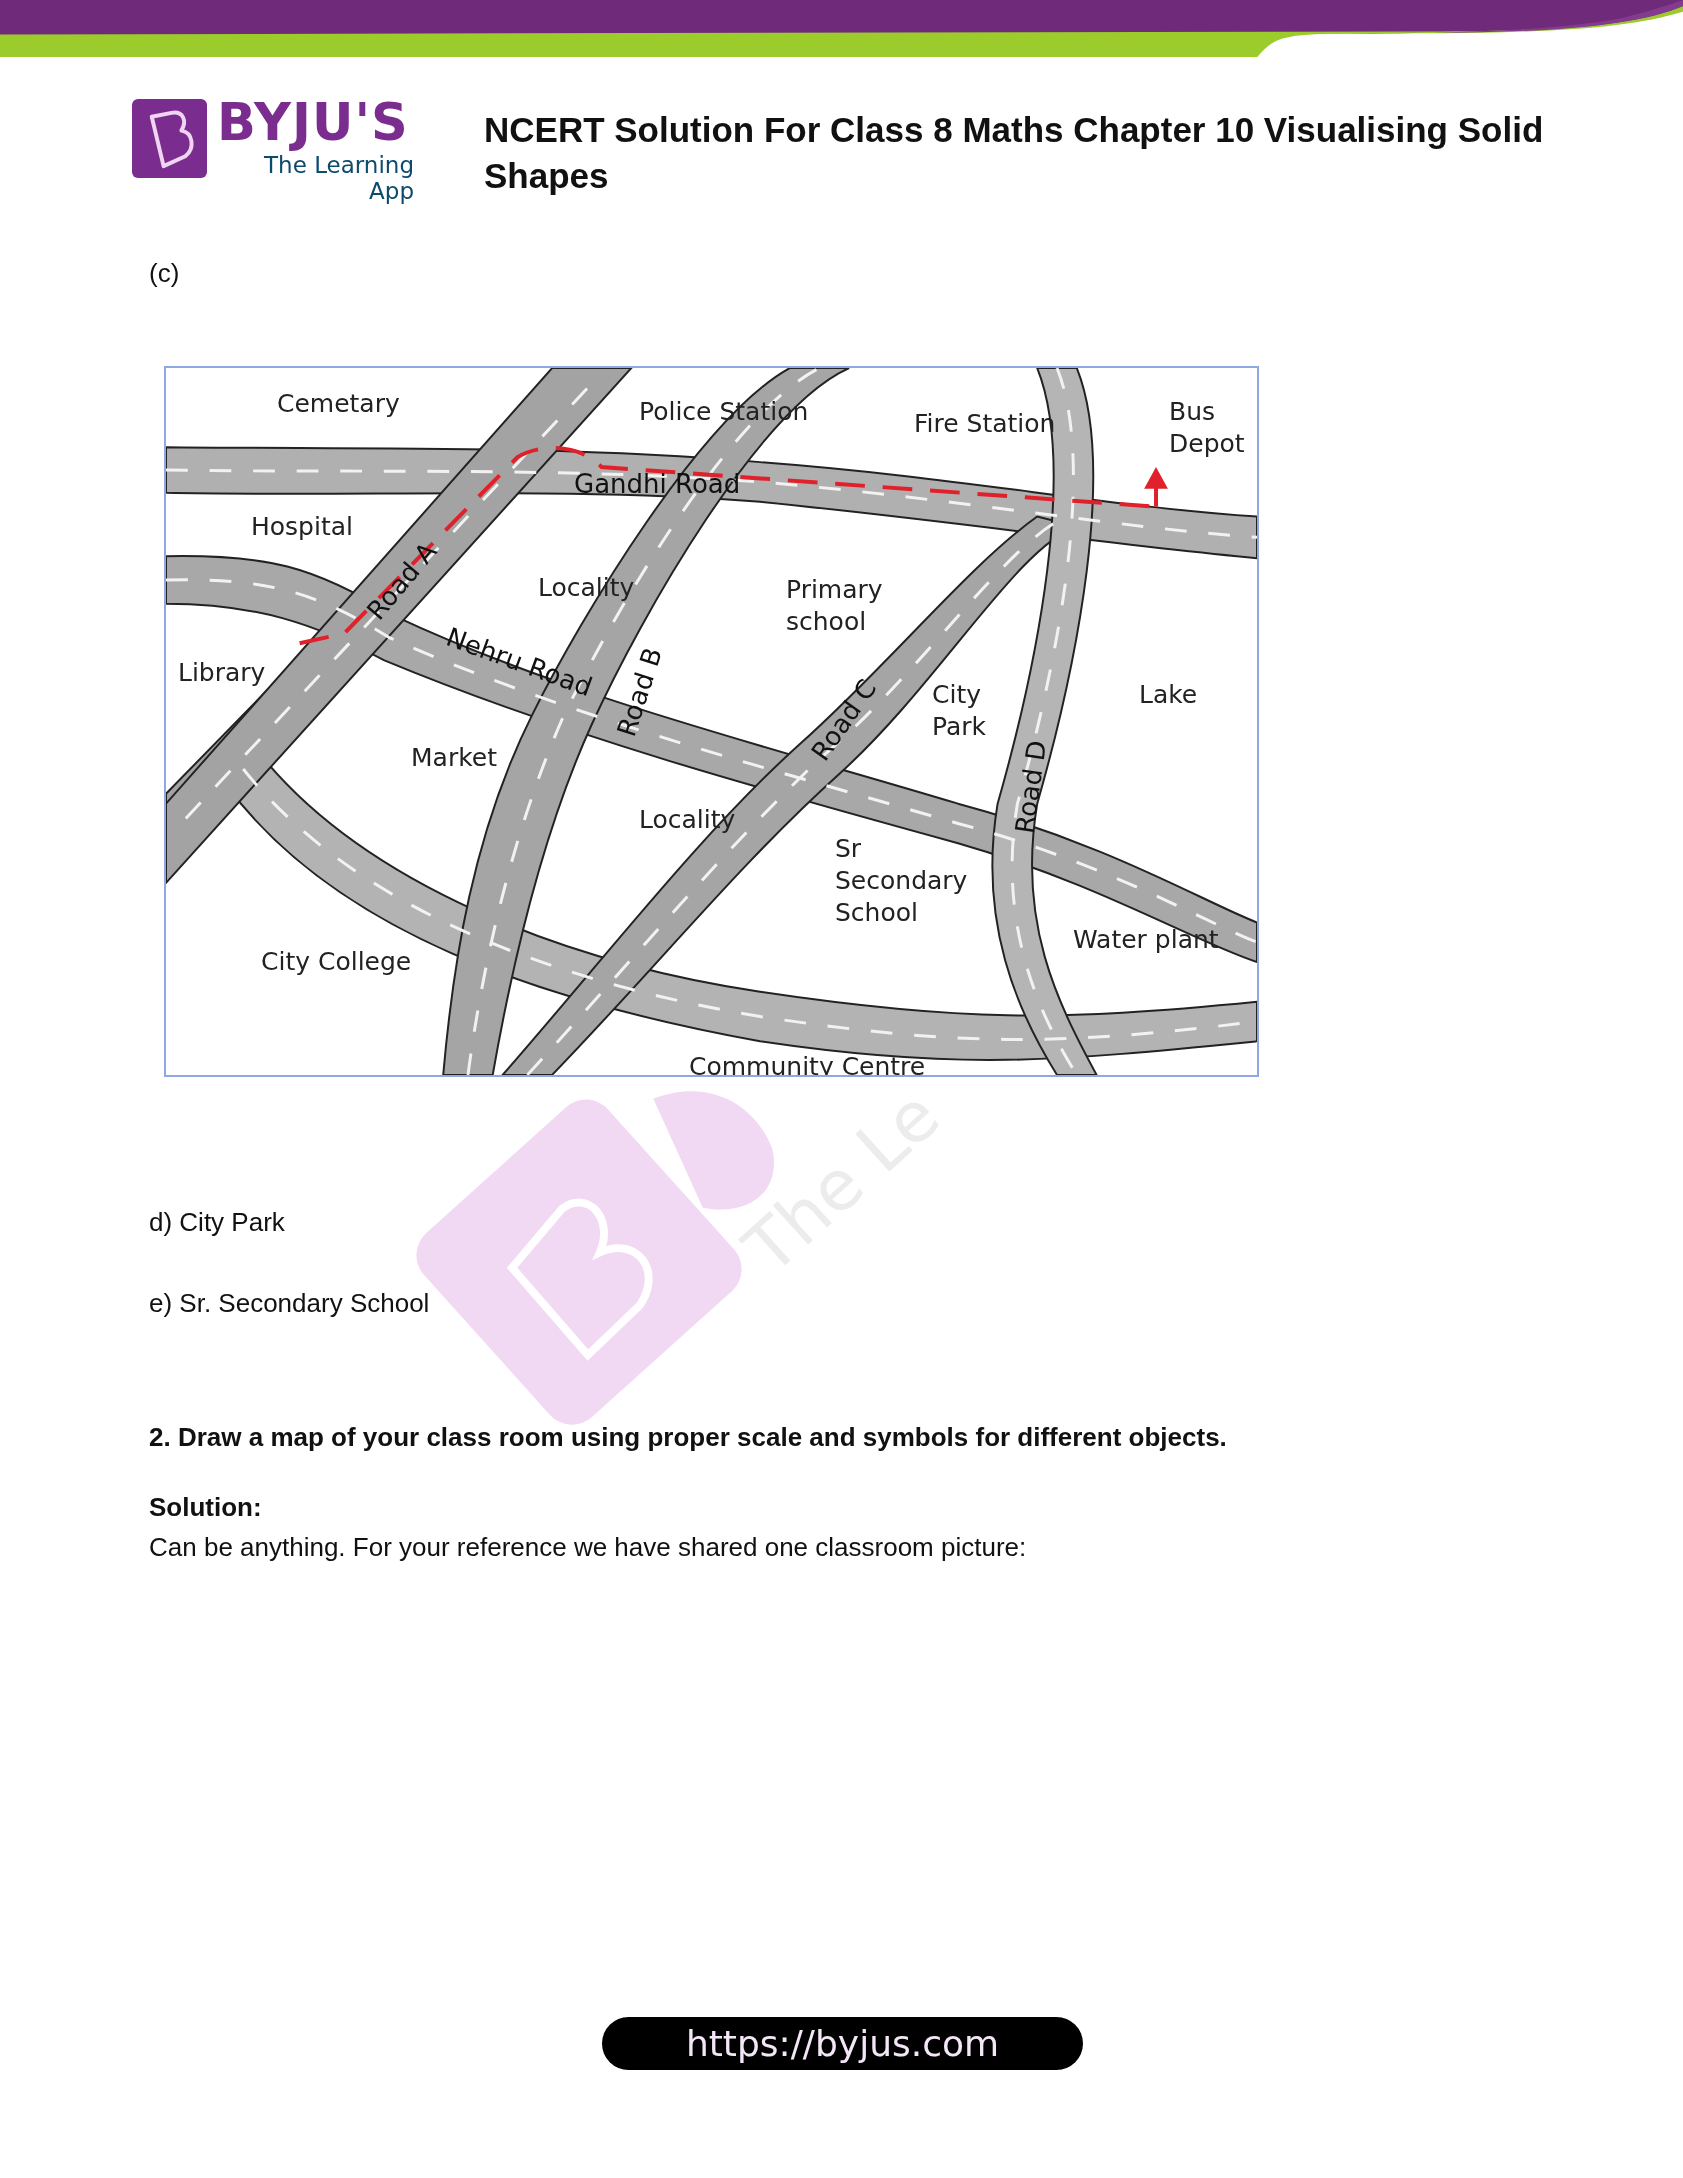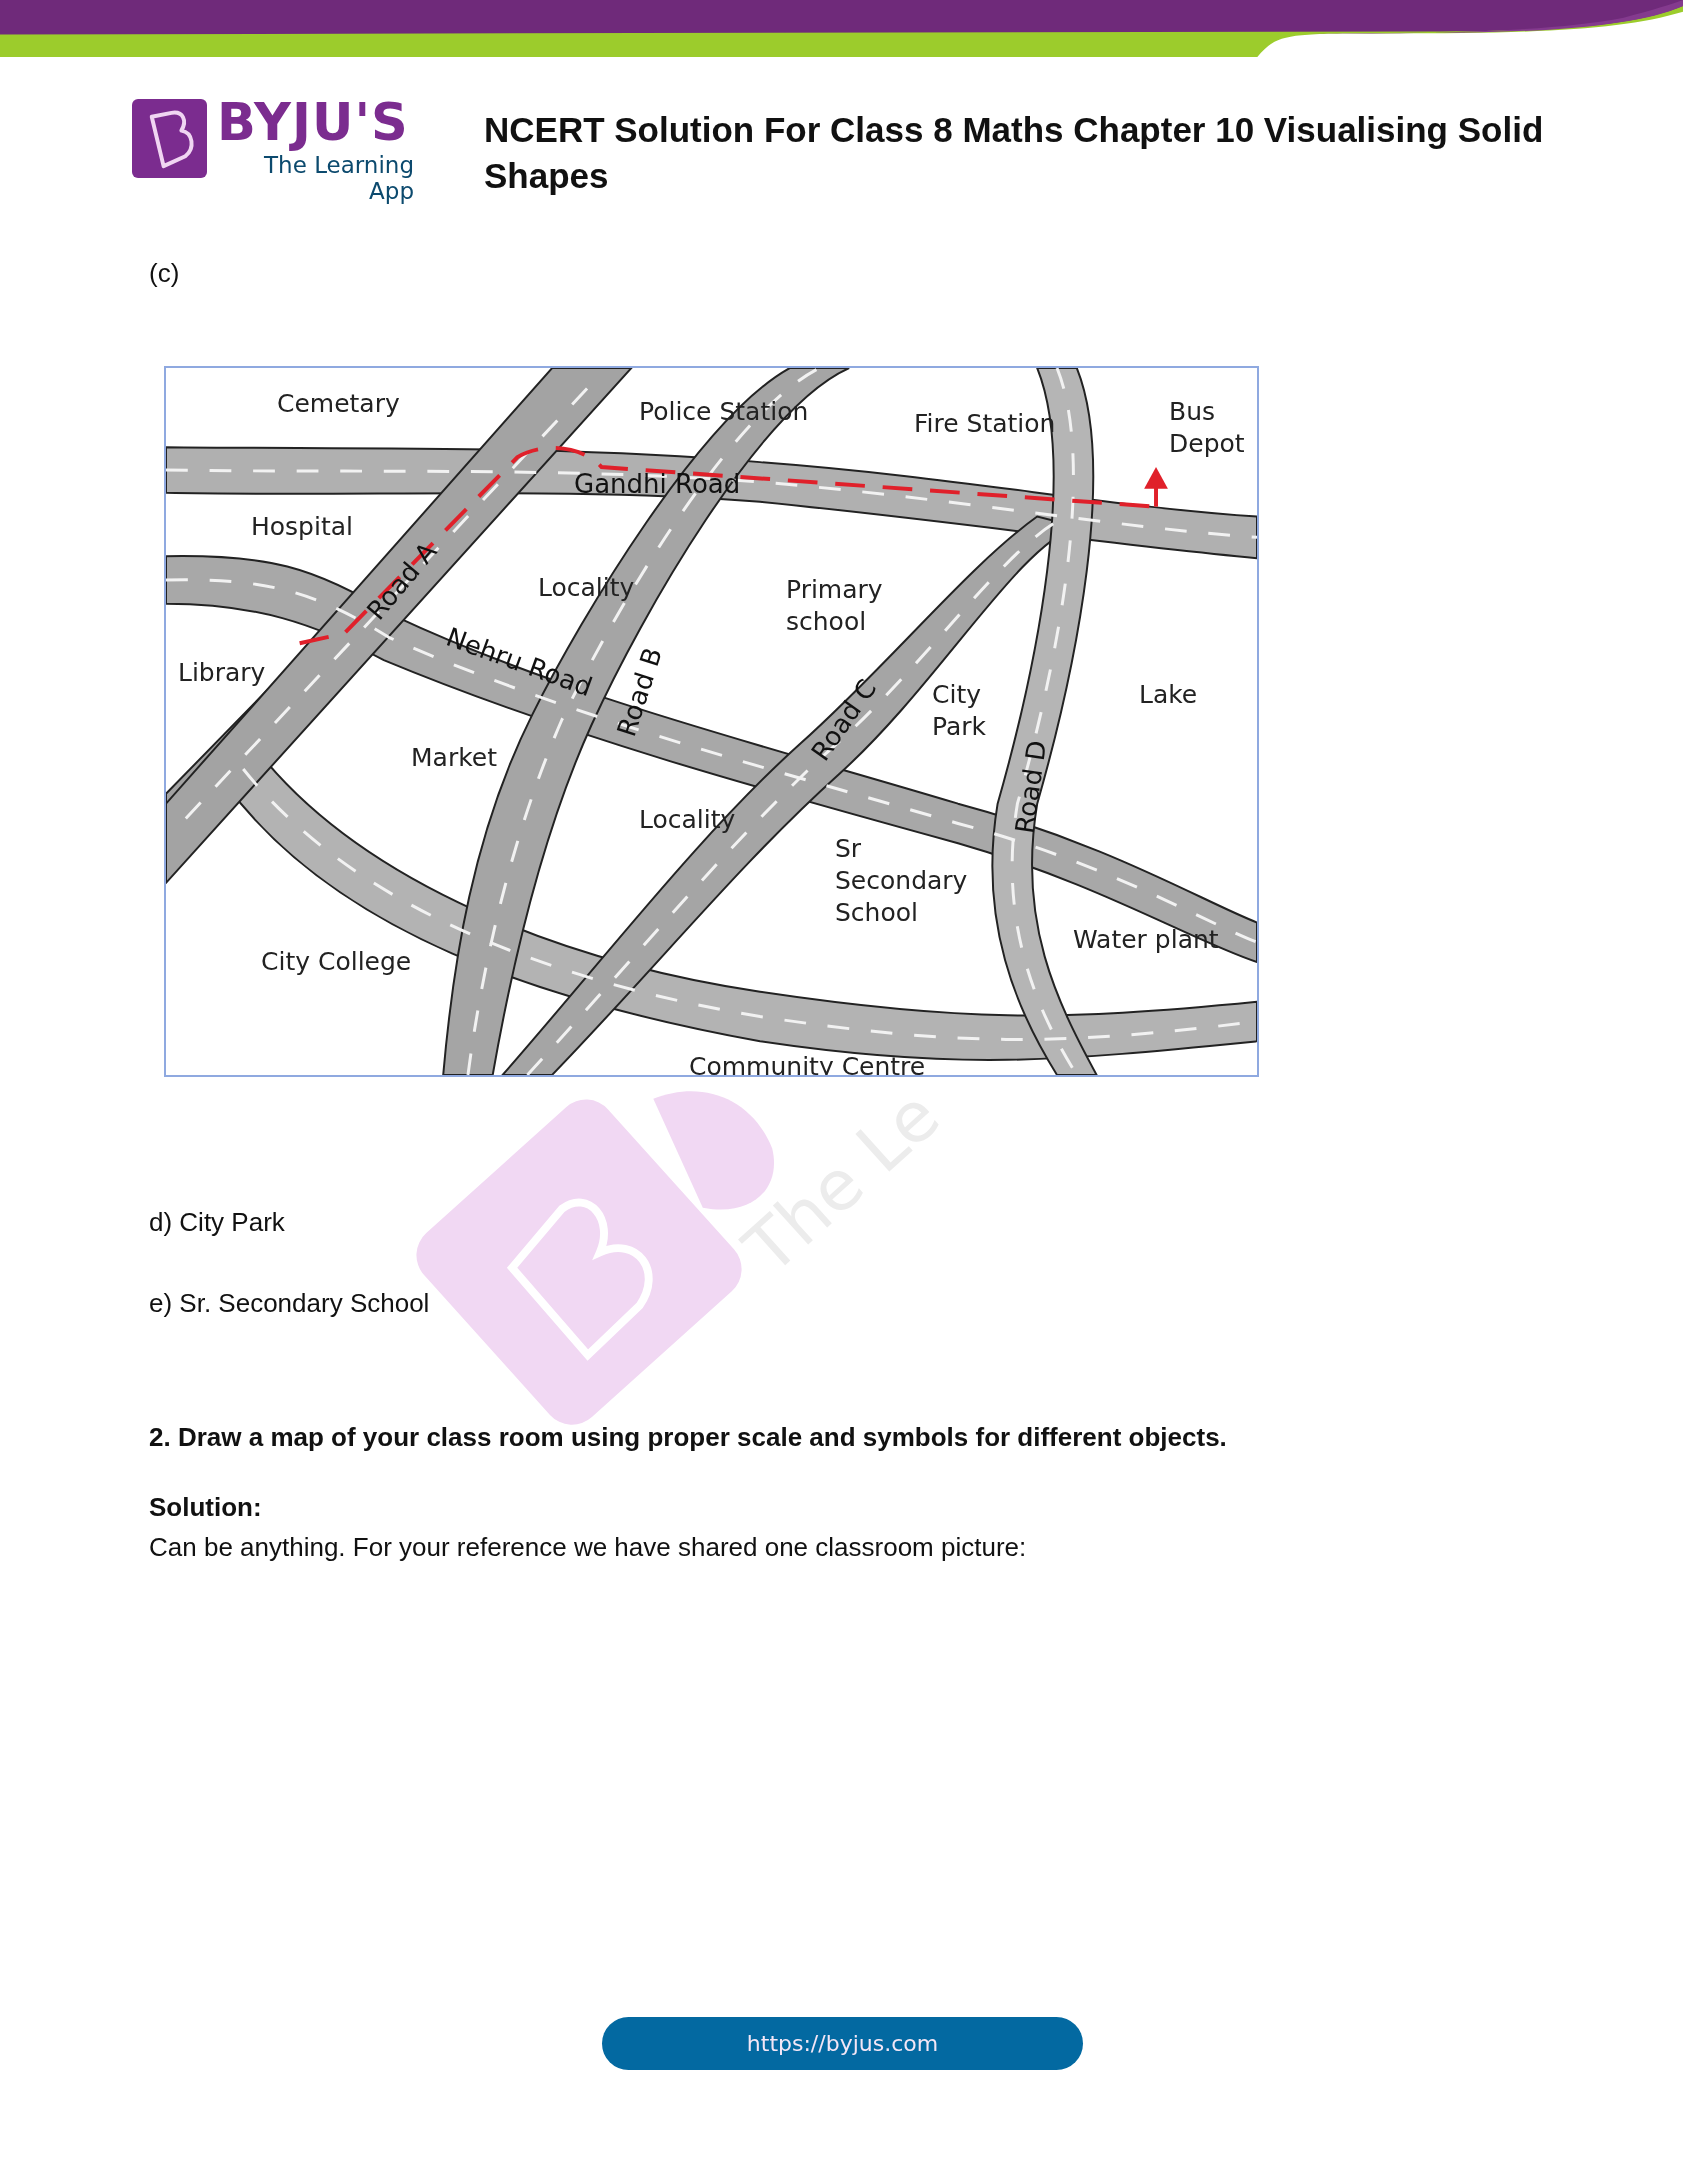--- a/index.html
+++ b/index.html
@@ -13,22 +13,22 @@
   .logo-tag { position:absolute; left:86px; top:53px; font-family:"DejaVu Sans", sans-serif; font-size:23px; color:#0c4a6e; line-height:26px;text-align:right; }
   .doc-title { position:absolute; left:484px; top:107px; width:1129px; font-family:Liberation Sans, sans-serif;
                font-weight:bold; font-size:35px; line-height:46px; color:#111; }
   .body-text { position:absolute; left:149px; font-family:"Liberation Sans", sans-serif; font-size:26px; line-height:32px; color:#111; }
   .bold { font-weight:bold; }
   .map-wrap { position:absolute; left:164px; top:354px; width:1093px; height:709px; }
   .map-frame { position:absolute; left:0; top:0; width:1091px; height:707px; border:2px solid #8fa9e0; background:#fff; overflow:hidden;margin-top:12px; }
   .map-label { position:absolute; font-family:"DejaVu Sans", sans-serif; font-size:25px; color:#222; line-height:32px; white-space:nowrap; }
   .road-label { position:absolute; font-family:"DejaVu Sans", sans-serif; font-size:26px; color:#111; white-space:nowrap; transform-origin:center center; }
   .watermark { position:absolute; left:376px; top:1059px; width:614px; height:436px; pointer-events:none; }
-  .footer-pill { position:absolute; left:602px; top:2017px; width:481px; height:53px; background:#0369a1; border-radius:27px;
-                 color:#f3e6f6; font-family:"DejaVu Sans", sans-serif; font-size:22px; line-height:53px; text-align:center; }
+  .footer-pill { position:absolute; left:602px; top:2017px; width:481px; height:53px; background:#000000; border-radius:27px;
+                 color:#f3e6f6; font-family:"DejaVu Sans", sans-serif; font-size:36px; line-height:53px; text-align:center; }
 </style>
 </head>
 <body>
 
 <svg class="header-band" viewBox="0 0 1700 60" preserveAspectRatio="none">
   <path d="M0 0 H1700 V12 C1640 30 1560 34 1400 34 C1300 34 1290 34 1270 58 L0 58 Z" fill="#9ccc2c"></path>
   <path d="M0 0 H1700 V6 C1650 26 1580 32 1420 32 L0 35 Z" fill="#6f2a7a"></path>
   <path d="M1320 34 C1420 34 1560 34 1640 18 C1670 10 1690 4 1700 0 L1700 6 C1660 24 1580 32 1480 33 Z" fill="#843a8e"></path>
 </svg>
 

